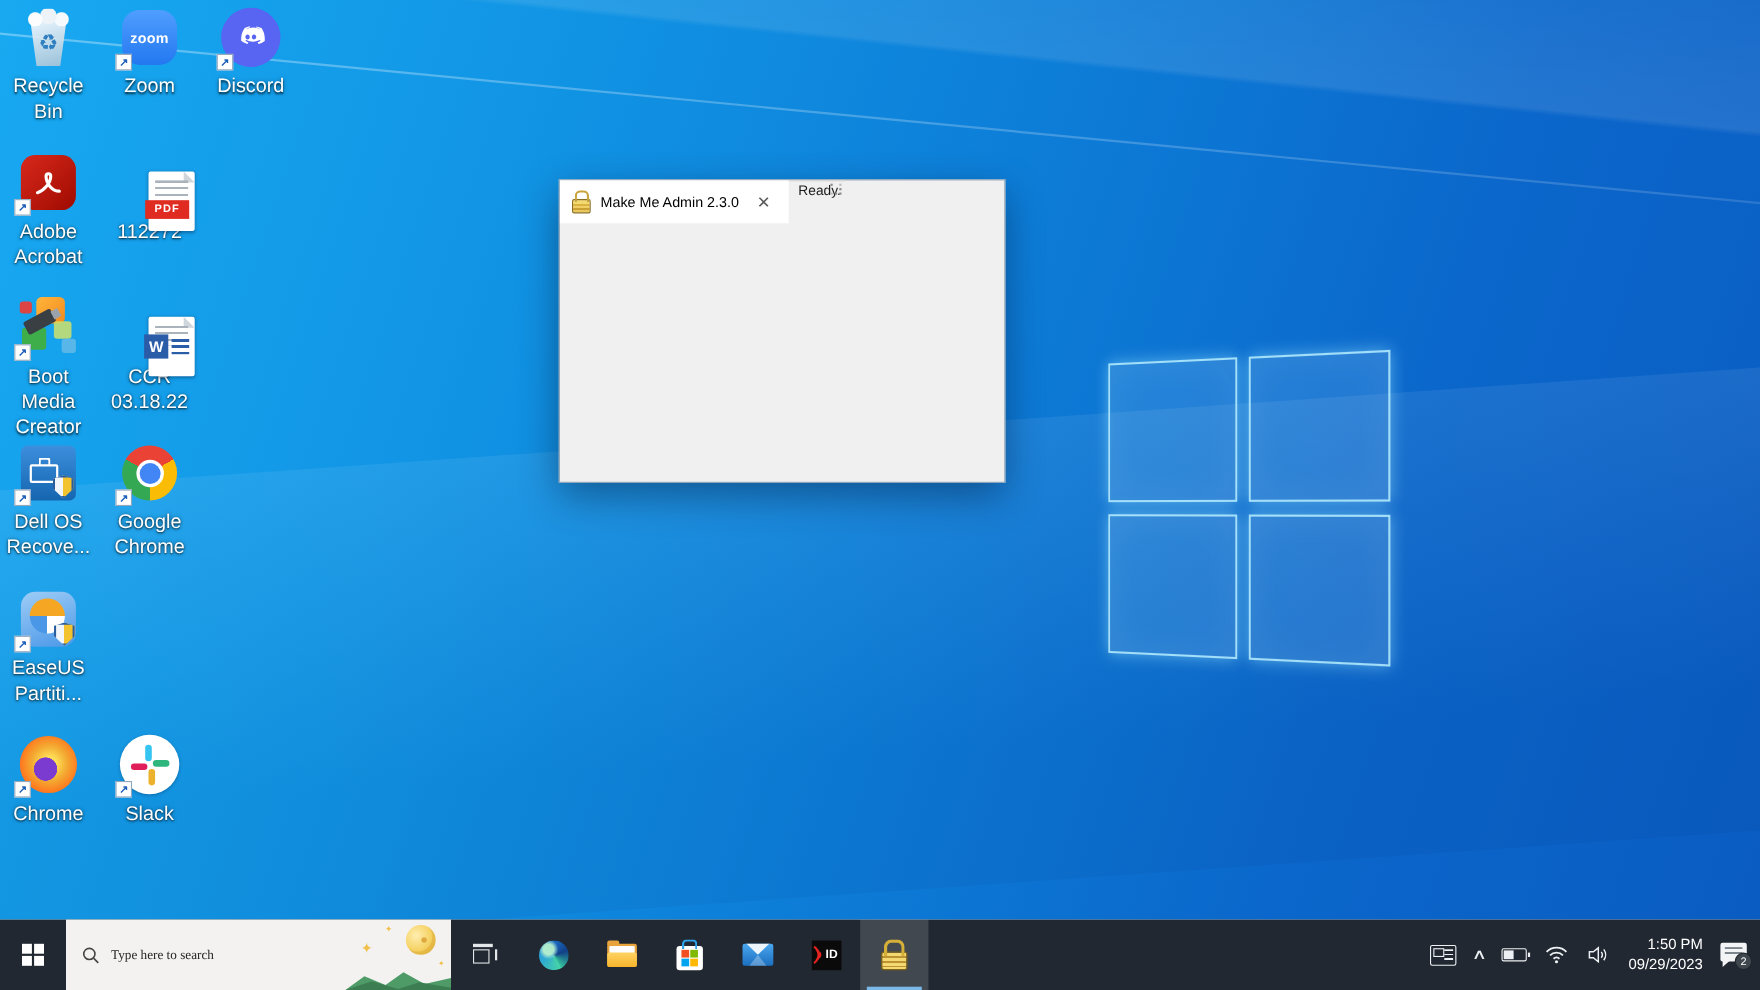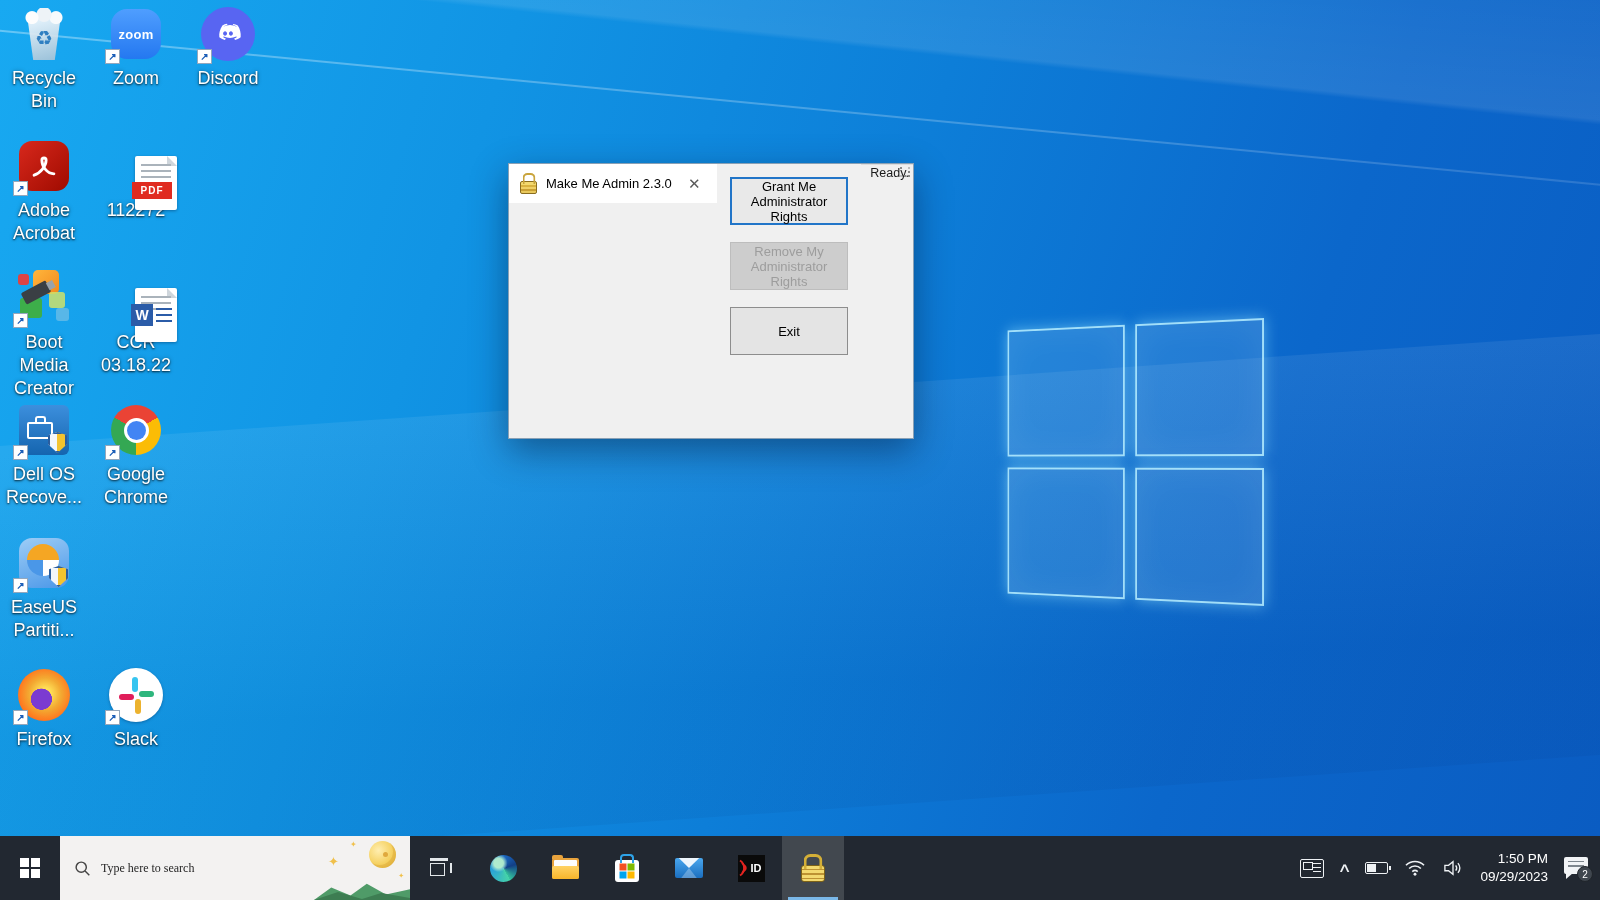--- a/index.html
+++ b/index.html
@@ -402,46 +402,41 @@
     </div>
     <div class="lbl">EaseUS Partiti...</div>
   </div>
 
 
   <div class="di" style="left:0;top:667px">
     <div class="ic">
       <div class="ic-firefox"></div>
       <div class="sc">↗</div>
     </div>
-    <div class="lbl">Firefox</div>
+    <div class="lbl">Chrome</div>
   </div>
 
   <div class="di" style="left:92px;top:667px">
     <div class="ic">
       <div class="ic-slack">
           <i class="b"></i>
           <i class="g"></i>
           <i class="y"></i>
           <i class="r"></i>
         </div>
       <div class="sc">↗</div>
     </div>
     <div class="lbl">Slack</div>
   </div>
 
   <div class="dialog">
     <div class="titlebar">
       <div class="padlock-sm"></div>
       <div class="title">Make Me Admin 2.3.0</div>
       <div class="close-btn">✕</div>
-    </div>
-    <div class="dlg-body">
-      <button class="dlg-btn focused">Grant Me Administrator Rights</button>
-      <button class="dlg-btn disabled">Remove My Administrator Rights</button>
-      <button class="dlg-btn normal">Exit</button>
     </div>
     <div class="statusbar">
       <span>Ready.</span>
       <div class="grip"></div>
     </div>
   </div>
 </div>
 
 <div class="taskbar">
   <div class="tb-start">

